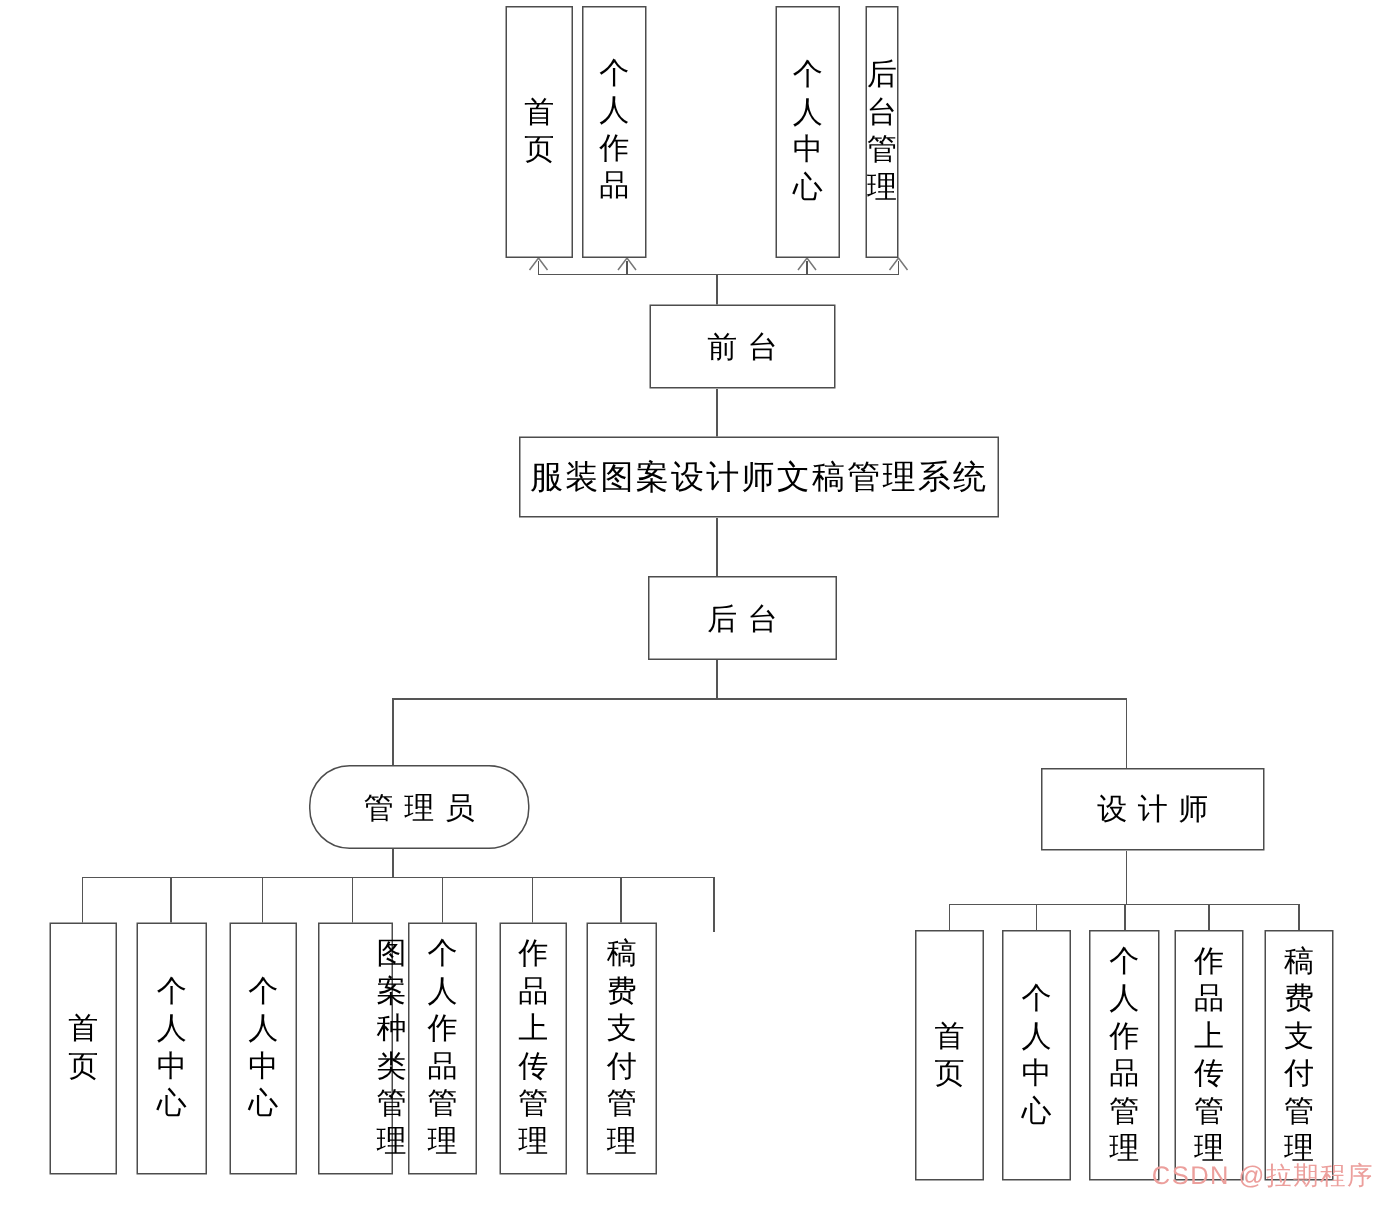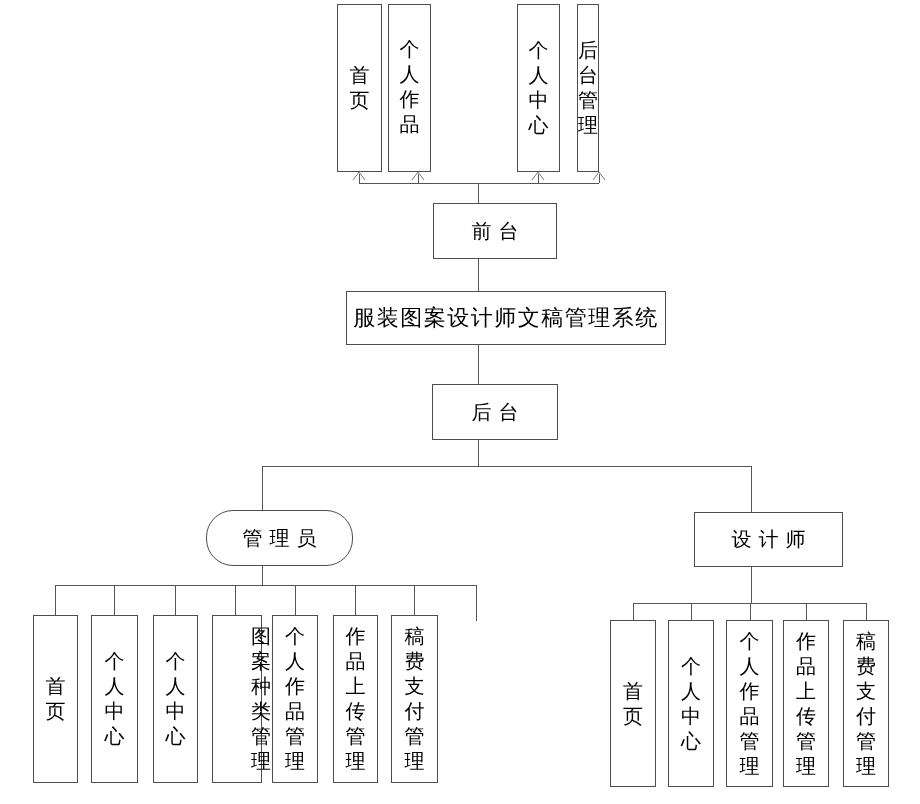--- a/index.html
+++ b/index.html
@@ -148,14 +148,15 @@
   <div class="box vbox" style="left:726px;top:620px;width:47px;height:167px;">
     <span class="vtext">个人作品管理</span>
   </div>
   <div class="box vbox" style="left:783px;top:620px;width:46px;height:167px;">
     <span class="vtext">作品上传管理</span>
   </div>
   <div class="box vbox" style="left:843px;top:620px;width:46px;height:167px;">
     <span class="vtext">稿费支付管理</span>
   </div>
 
+  <div id="watermark" style="color: rgb(236, 159, 156);">CSDN @拉期程序</div>
 
 </div>
 
 </body></html>

